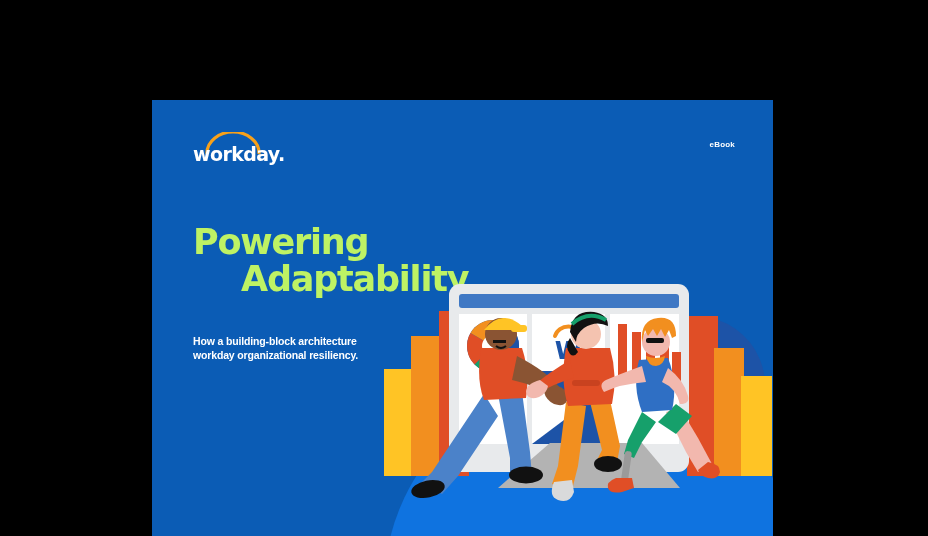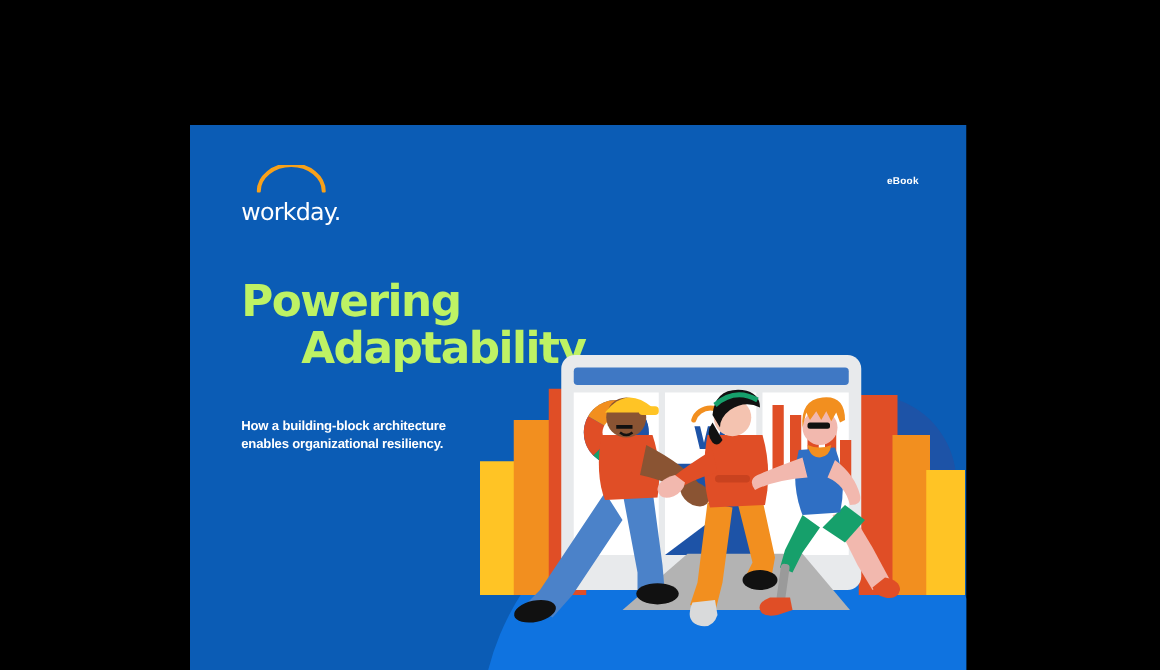--- a/index.html
+++ b/index.html
@@ -16,23 +16,22 @@
   .bigcircle{
     position:absolute;left:232px;top:278px;width:420px;height:420px;
     background:#0f73e0;border-radius:50%;
   }
 
   
   .logo-wrap{position:absolute;left:41px;top:32px;width:90px;height:36px;}
   .logo-arc{position:absolute;left:12px;top:0;width:56px;height:22px;}
   .logo-text{
     position:absolute;left:0;top:13px;color:#fff;font-size:19px;
-    letter-spacing:-0.6px;font-weight:400;line-height:1;
+    letter-spacing:-0.6px;font-weight:700;line-height:1;
     font-family:"DejaVu Sans",sans-serif;
-    margin-top:16px;
   }
   .logo-dot{color:#fff;}
 
   .ebook{
     position:absolute;right:38px;top:40px;color:#ffffff;
     font-size:8px;font-weight:700;letter-spacing:0.2px;
   }
 
   
   .headline{
@@ -69,21 +68,21 @@
     </div>
 
     <div class="ebook">eBook</div>
 
     <div class="headline">
       <span class="l1">Powering</span>
       <span class="l2">Adaptability</span>
     </div>
     <div class="subhead">
       <span>How a building-block architecture</span>
-      <span>enables organizational resiliency.</span>
+      <span>workday organizational resiliency.</span>
     </div>
 
     <div id="illo">
       <svg width="400" height="260" viewBox="0 0 400 260" xmlns="http://www.w3.org/2000/svg">
 
         <g>
           <path d="M318 110 L318 40 A70 70 0 0 1 366 158 Z" fill="#1d53a7"></path>
           <path d="M318 110 L366 158 A70 70 0 0 1 308 179 Z" fill="#16a06b"></path>
           <path d="M318 110 L308 179 A70 70 0 0 1 318 40 Z" fill="#f28f1f" transform="rotate(0 318 110)"></path>
           <path d="M318 110 L248 110 A70 70 0 0 1 318 40 Z" fill="#f28f1f"></path>

